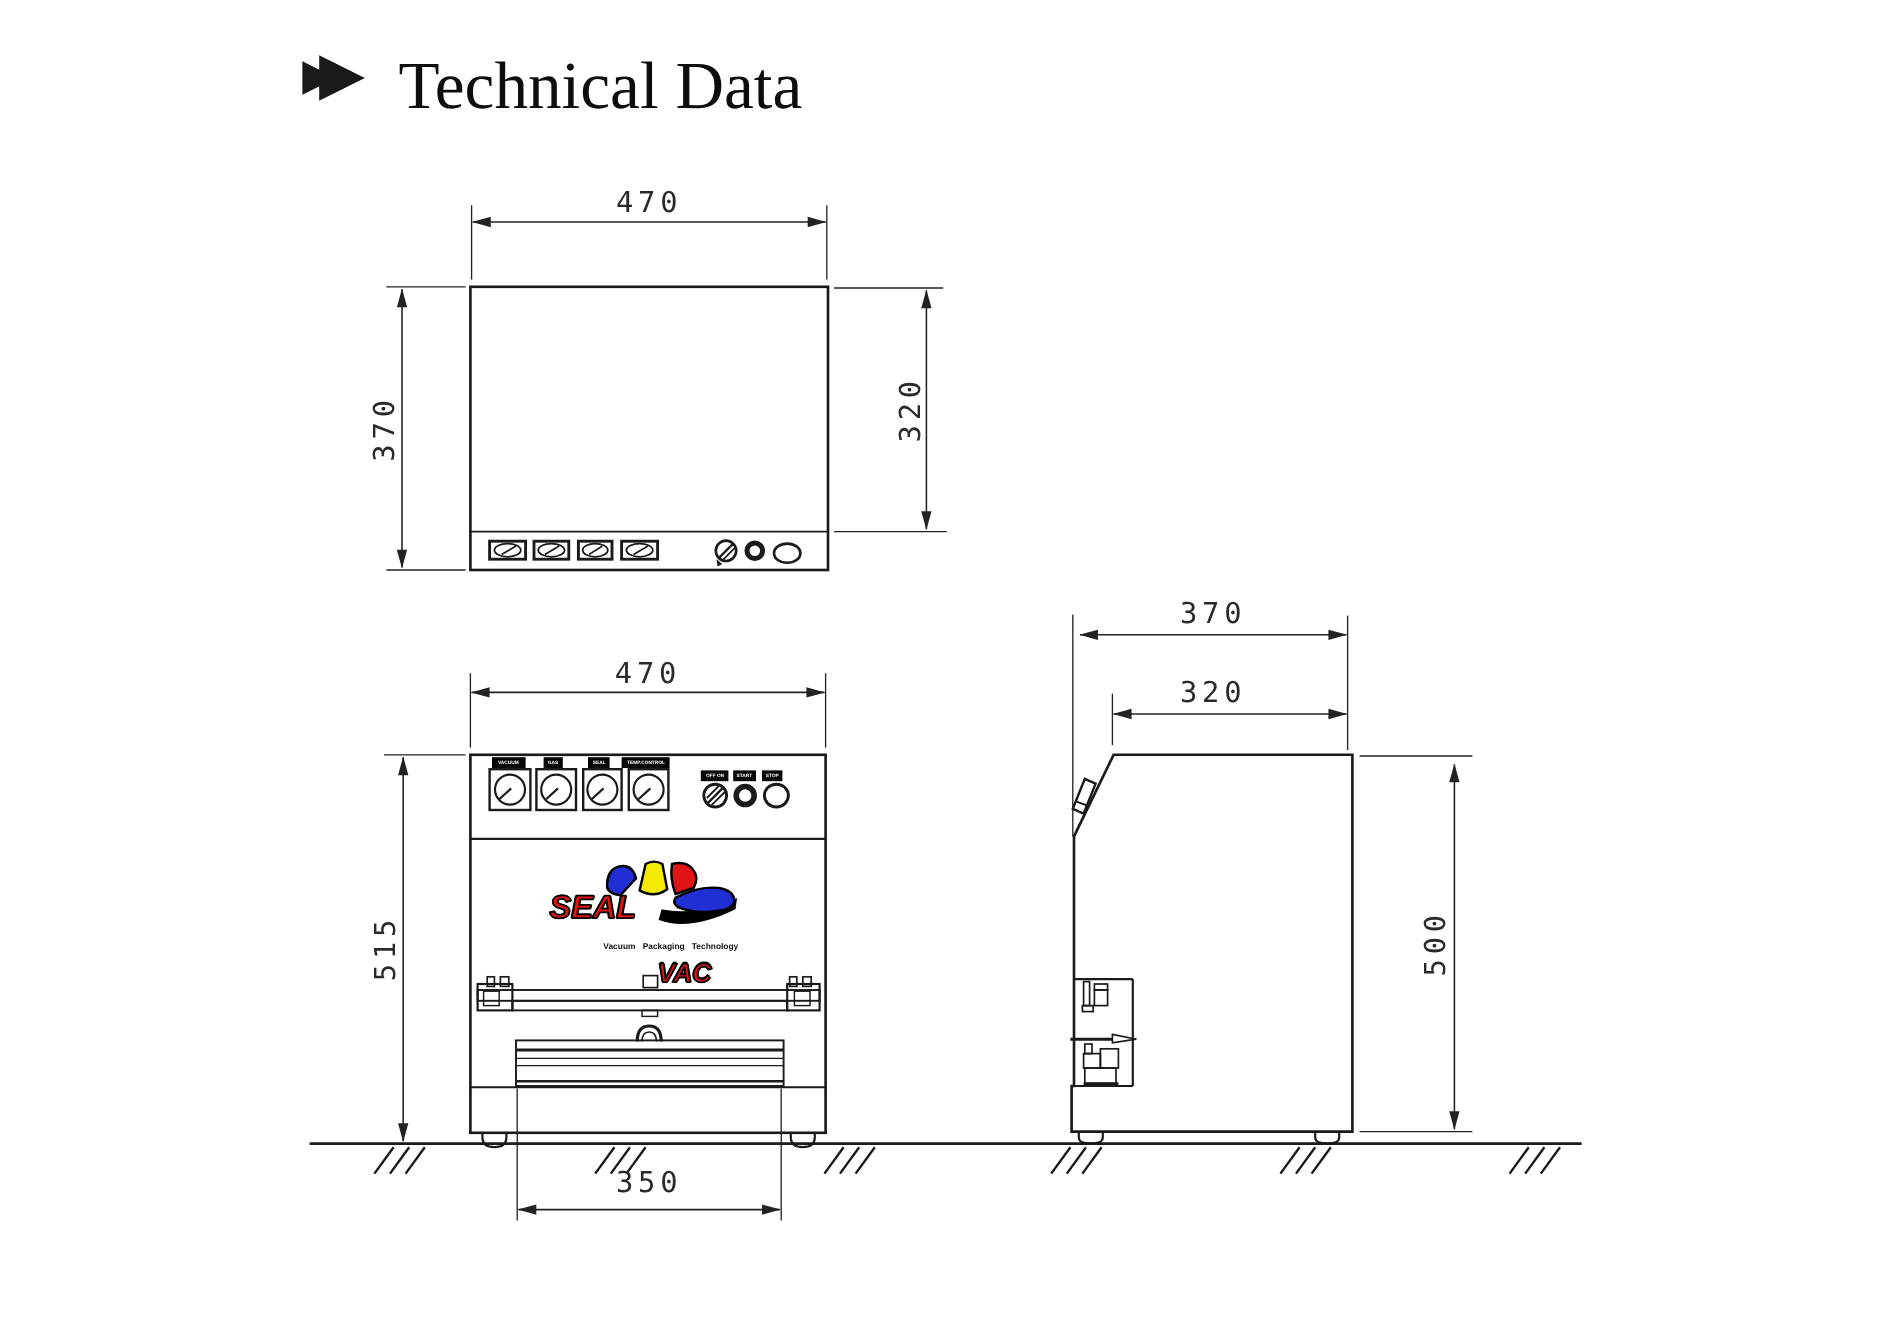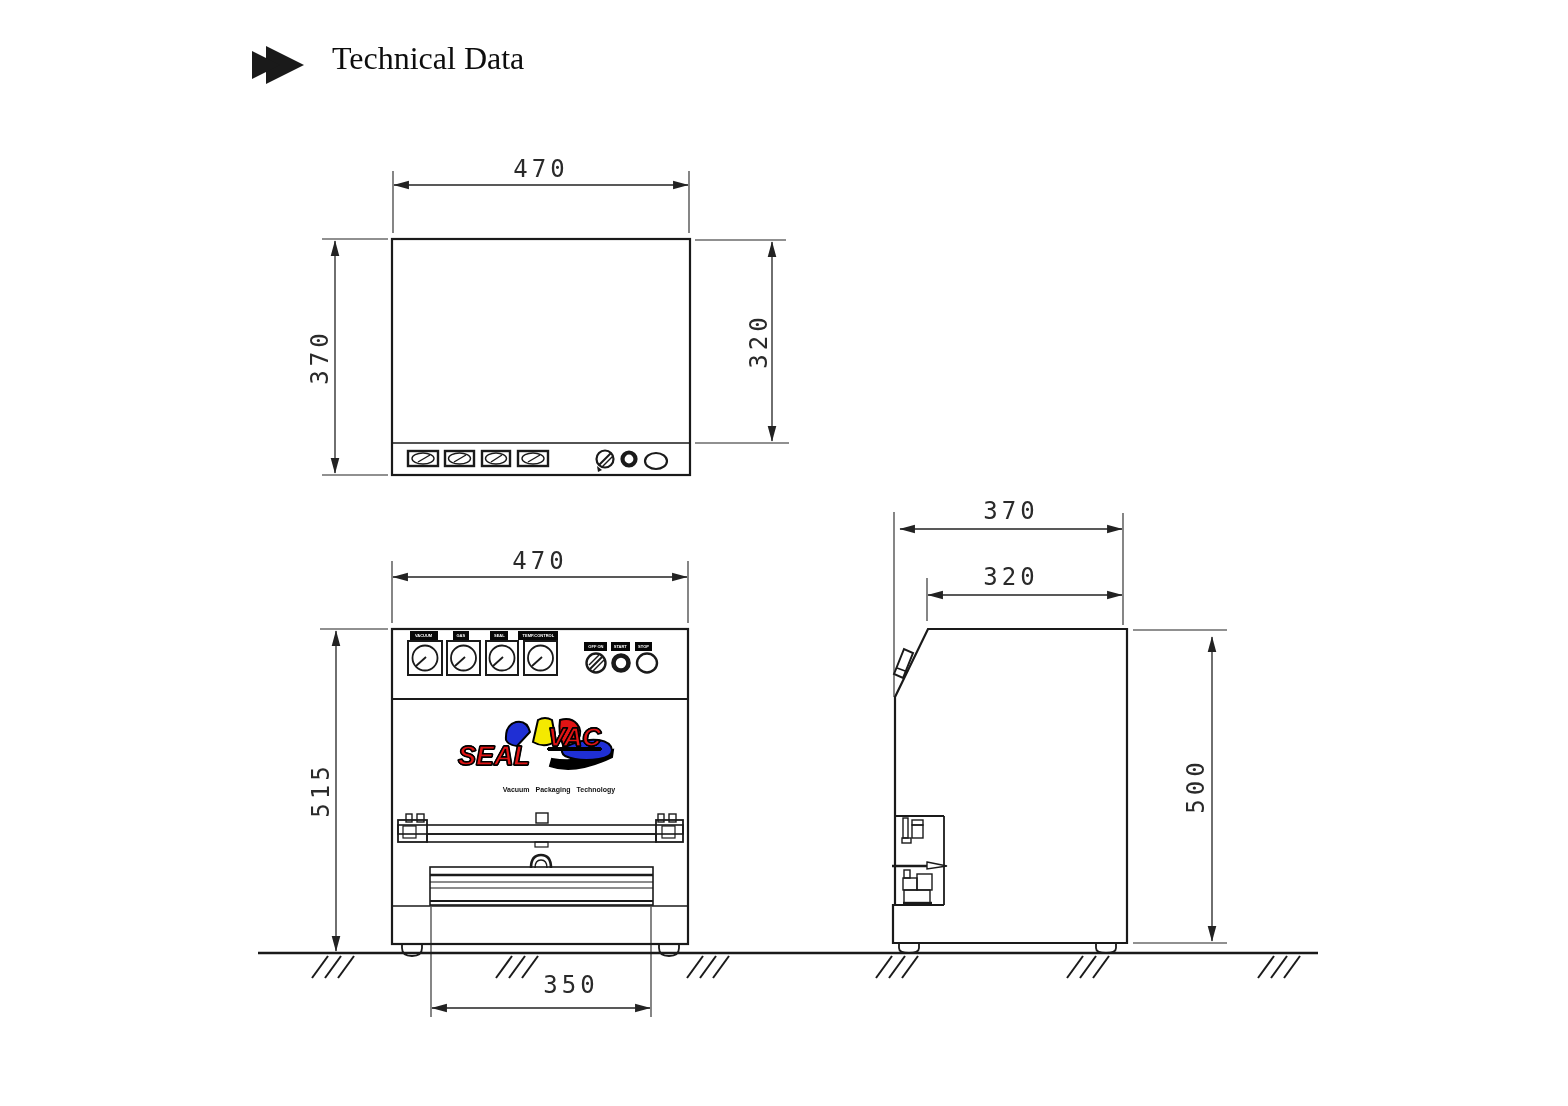--- a/index.html
+++ b/index.html
@@ -7,21 +7,21 @@
           font-family:"Liberation Sans",sans-serif;}
   svg{position:absolute;left:0;top:0;}
   .ln{stroke:#1a1a1a;fill:none;}
   .fl{fill:#1a1a1a;stroke:none;}
   .dim{stroke:#222;stroke-width:1.3;fill:none;marker-start:url(#arr);marker-end:url(#arr);}
   .ext{stroke:#222;stroke-width:1.1;fill:none;}
   .dimtext{position:absolute;width:64px;height:28px;font-family:"DejaVu Sans Mono",monospace;
            font-size:24px;line-height:28px;color:#2a2a2a;letter-spacing:4px;text-align:center;}
   .rot{transform:rotate(-90deg);}
   .title-text{position:absolute;left:332px;top:40px;font-family:"Liberation Serif",serif;
-              font-size:32px;color:#0d0d0d;}
+              font-size:56px;color:#0d0d0d;}
   .badge{position:absolute;background:#060606;display:flex;align-items:center;justify-content:center;overflow:hidden;}
   .badge span{font-weight:bold;font-size:10px;color:#fff;white-space:nowrap;transform:scale(0.40);}
   .lw{position:absolute;font-family:"Liberation Sans",sans-serif;font-weight:bold;font-style:italic;
       color:#e01414;-webkit-text-stroke:1.3px #000;
       text-shadow:-1px 0 #000,1px 0 #000,0 -1px #000,0 1px #000;}
   .tagline{position:absolute;left:498px;top:786px;width:122px;text-align:center;
            font-size:7px;font-weight:bold;color:#111;word-spacing:4px;white-space:nowrap;}
 </style>
 </head>
 <body>
@@ -218,21 +218,21 @@
     </g>
   </svg>
 
   <div class="title-text">Technical Data</div>
 
   <div class="dimtext" style="left:509px;top:155px;">470</div>
   <div class="dimtext rot" style="left:288px;top:343px;">370</div>
   <div class="dimtext rot" style="left:727px;top:327px;">320</div>
   <div class="dimtext" style="left:508px;top:547px;">470</div>
   <div class="dimtext rot" style="left:289px;top:776px;">515</div>
-  <div class="dimtext" style="left:509px;top:971px;margin-left:30px;">350</div>
+  <div class="dimtext" style="left:509px;top:971px;">350</div>
   <div class="dimtext" style="left:979px;top:497px;">370</div>
   <div class="dimtext" style="left:979px;top:563px;">320</div>
   <div class="dimtext rot" style="left:1164px;top:772px;">500</div>
 
   <div class="badge" style="left:410px;top:631px;width:28px;height:9px;">
       <span>VACUUM</span>
     </div>
   <div class="badge" style="left:453px;top:631px;width:16px;height:9px;">
       <span>GAS</span>
     </div>
@@ -256,17 +256,17 @@
     <svg width="1568" height="1106" viewBox="0 0 1568 1106" style="position:absolute;left:0;top:0;">
       <g transform="translate(500,712)" stroke="#000" stroke-width="2">
         <path d="M6,28 Q5,13 16,10 Q27,8 30,20 L17,34 Q8,33 6,28 Z" fill="#1f2fd4"></path>
         <path d="M33,30 L38,8 Q45,4 52,8 L56,29 Q45,37 33,30 Z" fill="#f4e900"></path>
         <path d="M60,8 Q71,5 77,12 Q83,19 78,28 L63,33 Q58,21 60,8 Z" fill="#e01414"></path>
         <path fill="#000" d="M50,54 Q75,63 112,45 L113,38 Q80,52 52,47 Z"></path>
         <path d="M63,36 Q82,26 99,28 Q111,30 112,38 Q112,45 99,47 Q79,50 65,44 Q60,40 63,36 Z" fill="#1f2fd4"></path>
       </g>
     </svg>
     <div class="lw" style="left:458px;top:741px;font-size:27px;">SEAL</div>
-    <div class="lw" style="left:548px;top:722px;font-size:26px;text-decoration:underline;">VAC</div>
+    <div class="lw" style="left:548px;top:798px;font-size:22px;">VAC</div>
     <div class="tagline">Vacuum Packaging Technology</div>
   </div>
 
 </div>
 
 </body></html>

